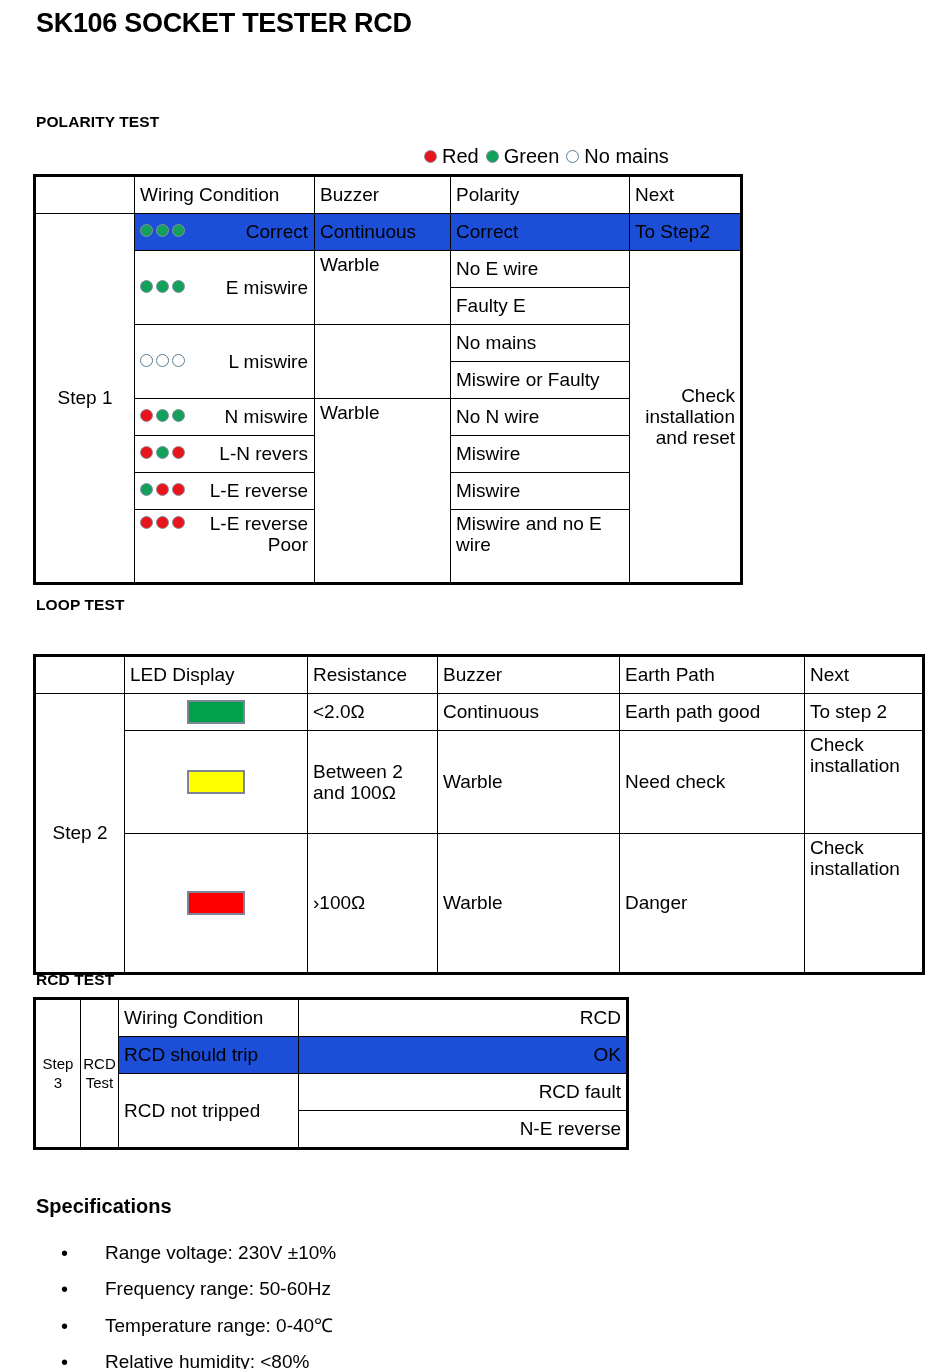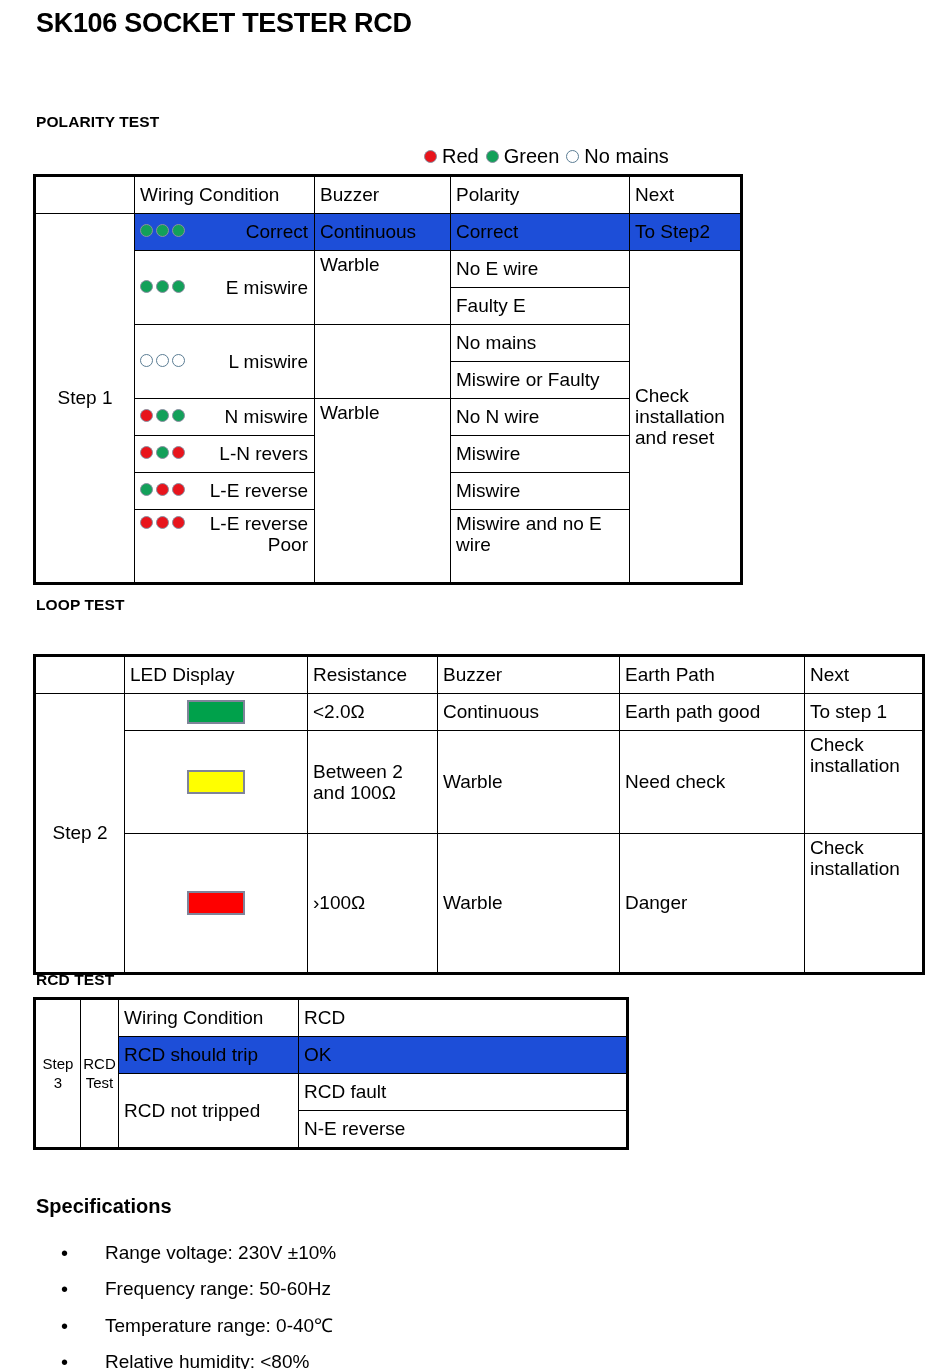--- a/index.html
+++ b/index.html
@@ -105,21 +105,21 @@
     border: 1.6px solid #000000;
     padding: 1px 5px;
     vertical-align: middle;
     line-height: 1.12;
     overflow: hidden;
   }
   table.grid.thick {
     border: 3px solid #000000;
   }
   .hl { background: #1d4ed8; }
-  .ctr { text-align: left; }
+  .ctr { text-align: right; }
   .nowrap { white-space: nowrap; }
 
   
   #polarity-table {
     left: 33px;
     top: 174px;
     width: 707px;
   }
   #polarity-table td { height: 34px; }
   #polarity-table .wire-cell {
@@ -355,21 +355,21 @@
       </tr>
 
       <tr>
         <td class="step-cell" rowspan="3">Step 2</td>
         <td>
           <span class="led-bar green"></span>
         </td>
         <td>&lt;2.0Ω</td>
         <td>Continuous</td>
         <td>Earth path good</td>
-        <td>To step 1</td>
+        <td>To step 2</td>
       </tr>
 
       <tr>
         <td style="height:100px">
           <span class="led-bar yellow"></span>
         </td>
         <td>Between 2 and 100Ω</td>
         <td>Warble</td>
         <td>Need check</td>
         <td style="vertical-align:top;padding-top:3px">Check installation</td>

